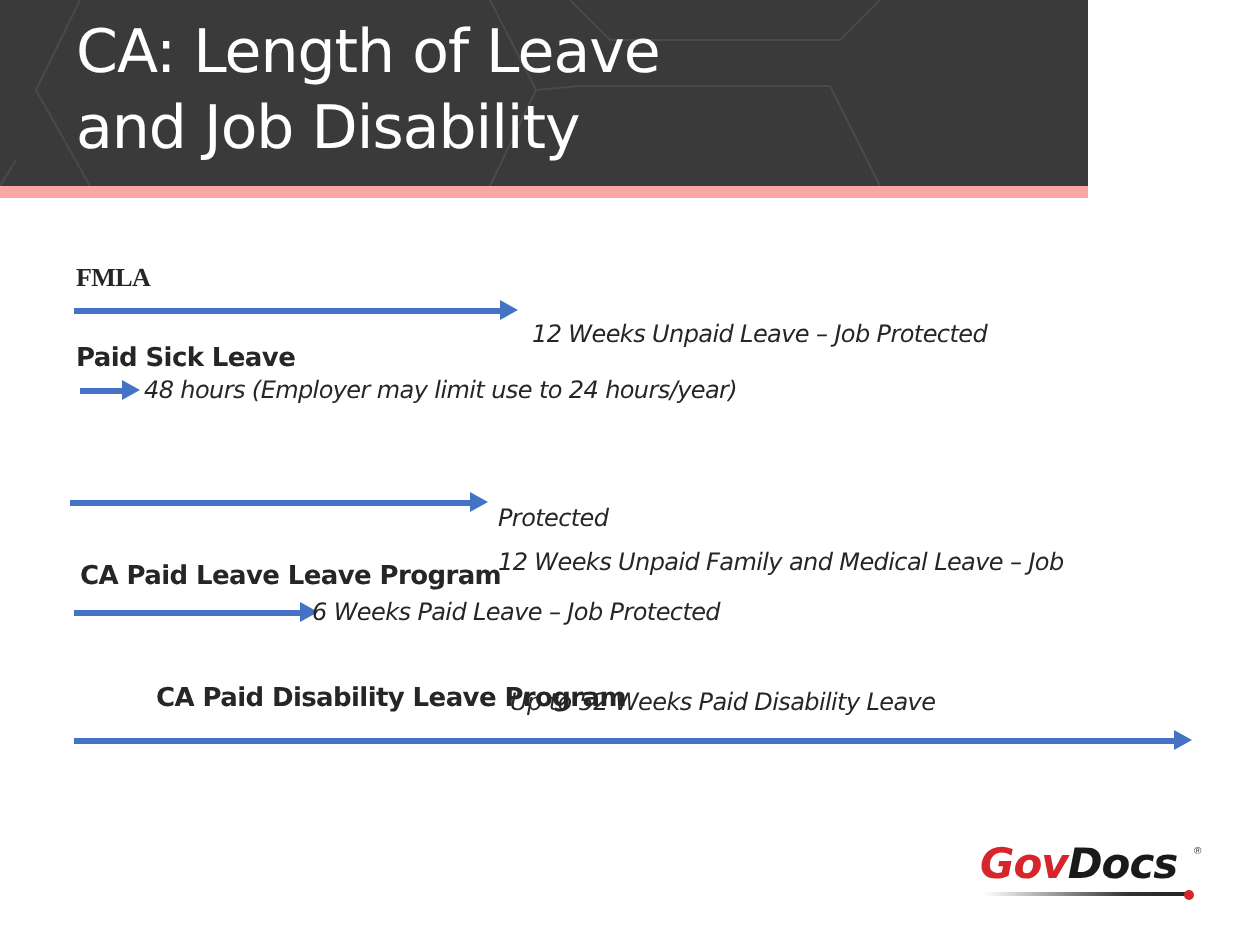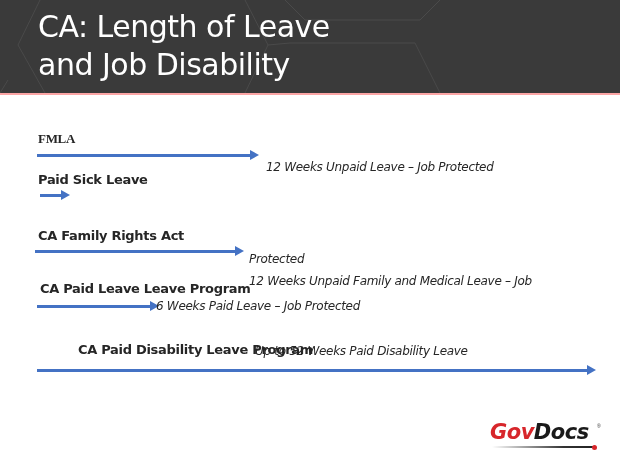--- a/index.html
+++ b/index.html
@@ -1,18 +1,18 @@
 <!DOCTYPE html>
 <html><head>
 <meta charset="utf-8">
 <style>
   html, body { margin: 0; padding: 0; }
   body { width: 620px; height: 464px; background: #ffffff; position: relative; overflow: hidden; font-family: "Liberation Sans", sans-serif; }
   .slide { position: absolute; left: 0; top: 0; width: 620px; height: 464px; background: #fff; }
-  .header { position: absolute; left: 0; top: 0; width: 620px; height: 93px; background: #3a3a3a; border-bottom: 2px solid #fca5a5; overflow: hidden; text-decoration: underline; }
+  .header { position: absolute; left: 0; top: 0; width: 544px; height: 93px; background: #3a3a3a; border-bottom: 6px solid #fca5a5; overflow: hidden; text-decoration: underline; }
   .header svg.pattern { position: absolute; left: 0; top: 0; }
   .title { position: absolute; left: 38px; top: 8px; color: #ffffff; font-family: "DejaVu Sans", sans-serif; font-size: 30px; line-height: 38px; font-weight: normal; letter-spacing: -0.5px; }
   .title div { white-space: nowrap; }
   .label { position: absolute; font-family: "DejaVu Sans", sans-serif; font-weight: bold; font-size: 13px; color: #262626; white-space: nowrap; letter-spacing: -0.3px; }
   .desc { position: absolute; font-family: "DejaVu Sans", sans-serif; font-style: italic; font-size: 12px; color: #262626; line-height: 14px; letter-spacing: -0.3px; }
   .arrow { position: absolute; height: 3px; background: #4472c4; }
   .arrow::after { content: ""; position: absolute; right: -8px; top: -4px; border-left: 9px solid #4472c4; border-top: 5.5px solid transparent; border-bottom: 5.5px solid transparent; }
   .logo { position: absolute; left: 490px; top: 420px; width: 112px; height: 30px; }
   .logo .gov { color: #d7262b; }
   .logo .docs { color: #1a1a1a; }
@@ -41,22 +41,22 @@
       <div>and Job Disability</div>
     </div>
   </div>
 
   <div class="label" style="left:38px; top:131px;font-family:Liberation Serif, serif;">FMLA</div>
   <div class="arrow" style="left:37px; top:154px; width:214px;"></div>
   <div class="desc" style="left:266px; top:148px; white-space:nowrap;margin-top:12px;">12 Weeks Unpaid Leave – Job Protected</div>
 
   <div class="label" style="left:38px; top:172px;">Paid Sick Leave</div>
   <div class="arrow" style="left:40px; top:194px; width:22px;"></div>
+  <div class="desc" style="left:72px; top:188px; white-space:nowrap;">48 hours (Employer may limit use to 24 hours/year)</div>
 
-  <div class="label" style="left:38px; top:228px;">CA Family Rights Act</div>
   <div class="arrow" style="left:35px; top:250px; width:201px;"></div>
   <div class="desc" style="left:249px; top:238px; width:320px;">
     <div style="white-space:nowrap; position:absolute; left:0; top:12px;margin-top:24px;">12 Weeks Unpaid Family and Medical Leave – Job</div>
     <div style="white-space:nowrap; position:absolute; left:0; top:14px;">Protected</div>
   </div>
 
   <div class="label" style="left:40px; top:281px;">CA Paid Leave Leave Program</div>
   <div class="arrow" style="left:37px; top:305px; width:114px;"></div>
   <div class="desc" style="left:156px; top:299px; white-space:nowrap;">6 Weeks Paid Leave – Job Protected</div>
 

